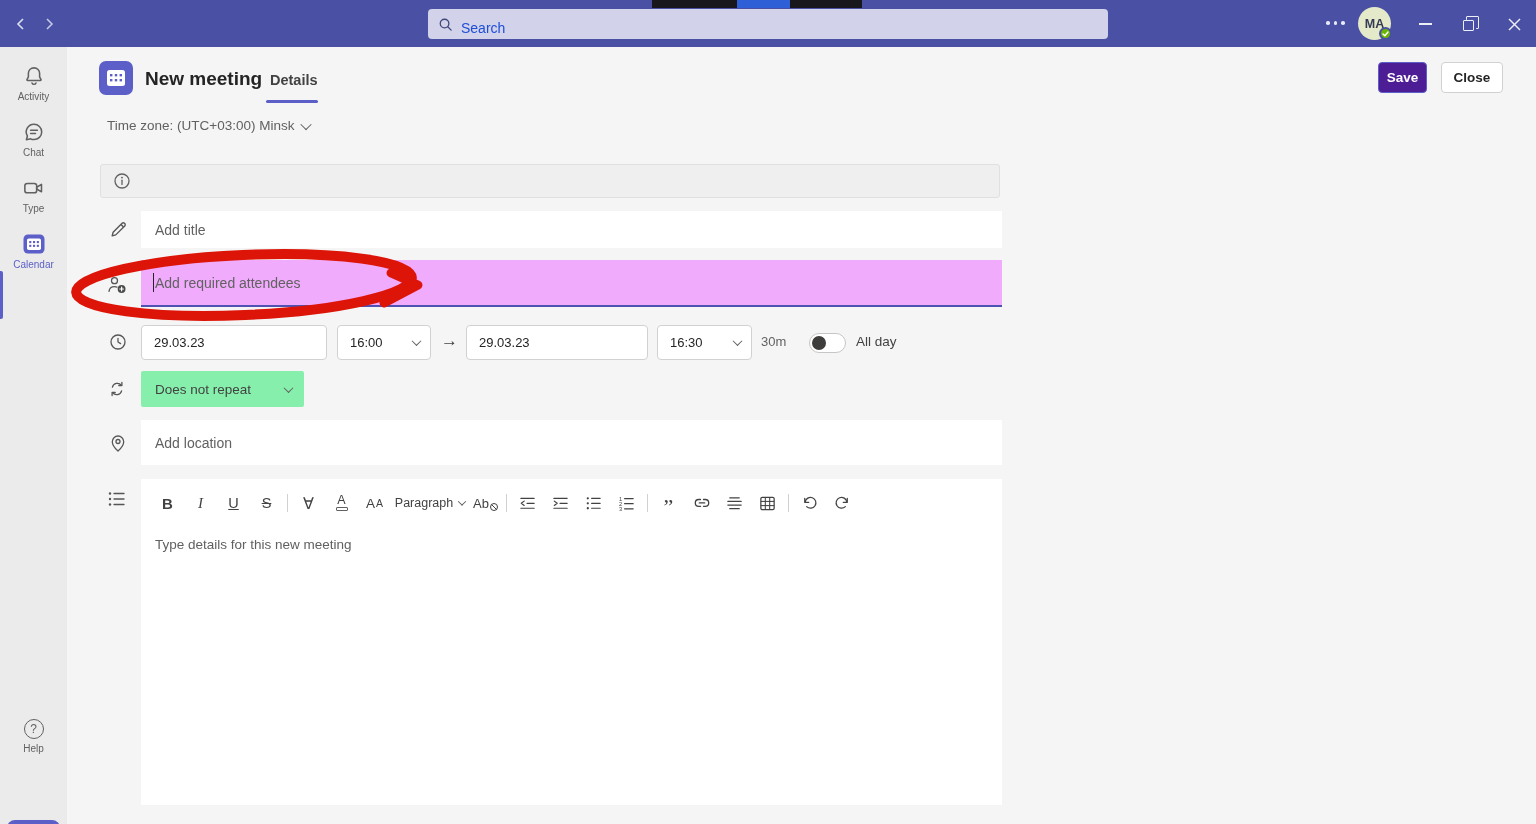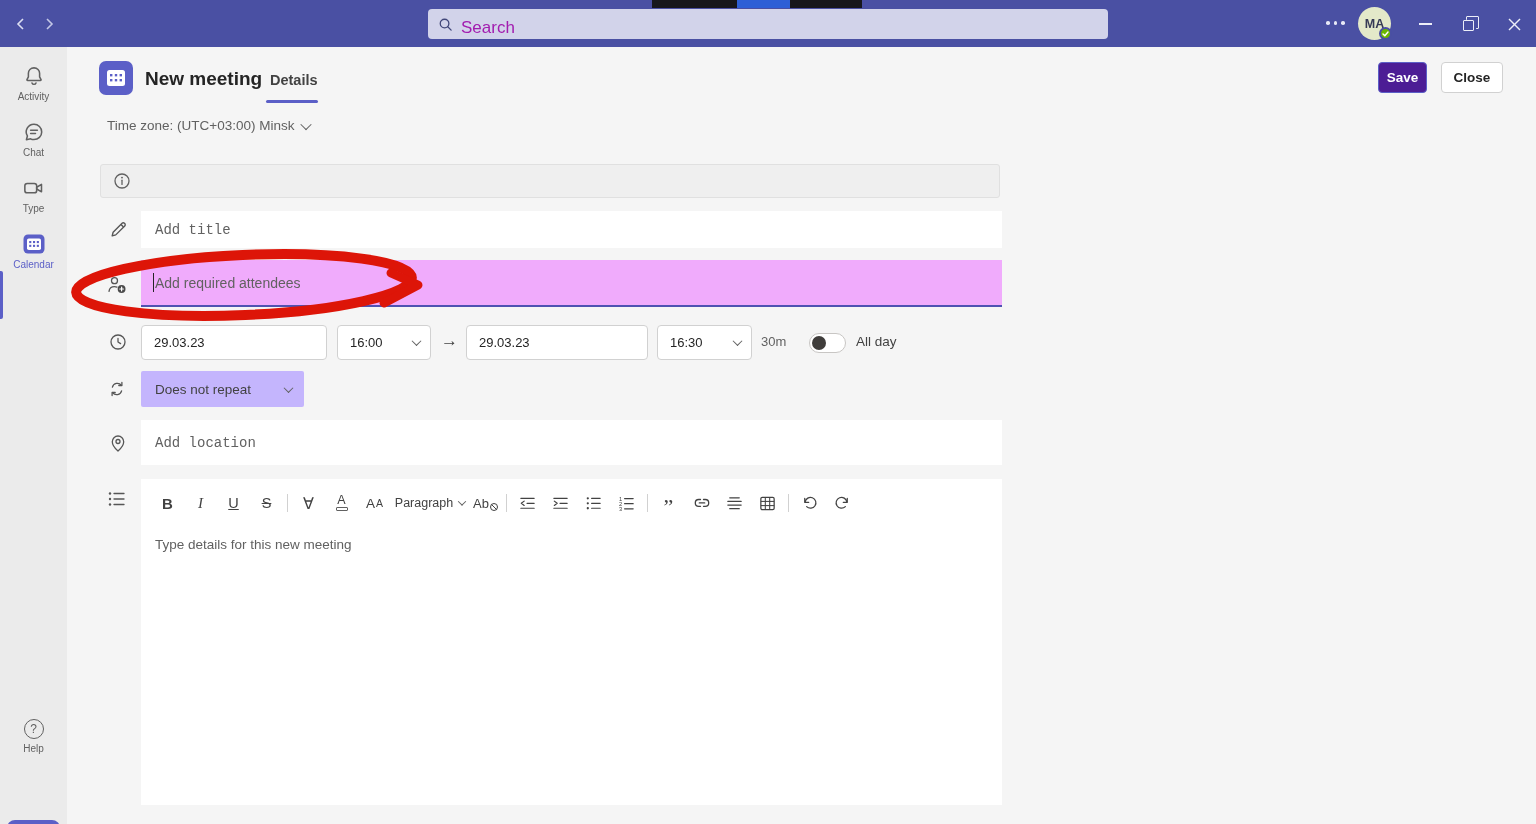--- a/index.html
+++ b/index.html
@@ -3,21 +3,21 @@
 <meta charset="utf-8">
 <style>
   * { margin:0; padding:0; box-sizing:border-box; }
   html,body { width:1536px; height:824px; font-family:"Liberation Sans", sans-serif; background:#f5f5f5; overflow:hidden; }
   #app { position:relative; width:1536px; height:824px; background:#f5f5f5; }
 
   
   .titlebar { position:absolute; left:0; top:0; width:1536px; height:47px; background:#4a50a3; }
   .nav-chev { position:absolute; top:13px; width:22px; height:22px; display:flex; align-items:center; justify-content:center; cursor:pointer; }
   .searchbox { position:absolute; left:428px; top:9px; width:680px; height:30px; background:#d2d3ea; border-radius:4px; display:flex; align-items:center; padding-left:10px; gap:8px; }
-  .searchbox .ph { color:#a21caf; font-size:17px;margin-top:8px; }
+  .searchbox .ph { color:#1d4ed8; font-size:14px;margin-top:8px; }
   .redact { position:absolute; top:0; height:8px; }
   .tb-dots { position:absolute; left:1326px; top:21px; display:flex; gap:4px; cursor:pointer; }
   .tb-dots i { width:3.5px; height:3.5px; border-radius:50%; background:#e8e9f6; }
   .avatar { position:absolute; left:1358px; top:7px; width:33px; height:33px; border-radius:50%; background:#e3e9c9; color:#363b55; font-size:12.5px; font-weight:bold; display:flex; align-items:center; justify-content:center; cursor:pointer; }
   .presence { position:absolute; left:1379px; top:27px; width:13px; height:13px; border-radius:50%; background:#6bb700; border:2px solid #4a50a3; display:flex; align-items:center; justify-content:center; }
   .winctl { position:absolute; top:12px; width:24px; height:24px; display:flex; align-items:center; justify-content:center; cursor:pointer; }
   .min-glyph { width:13px; height:1.5px; background:#eceef8; }
   .restore-glyph { position:relative; width:11px; height:11px; border:1.3px solid #eceef8; border-radius:1px; background:#4a50a3; margin-top:3px; margin-left:-3px;}
   .restore-glyph::before { content:""; position:absolute; left:2px; top:-5px; width:11px; height:11px; border:1.3px solid #eceef8; border-radius:1px; clip-path:polygon(0 0,100% 0,100% 100%,78% 100%,78% 28%,0 28%); }
 
@@ -42,35 +42,35 @@
   .tz-row { position:absolute; left:107px; top:118px; display:flex; align-items:center; gap:8px; color:#616161; font-size:13.5px; cursor:pointer; }
   .chev { display:inline-block; width:7px; height:7px; border-right:1.5px solid #616161; border-bottom:1.5px solid #616161; transform:rotate(45deg) translate(-1px,-1px); }
 
   .banner { position:absolute; left:100px; top:164px; width:900px; height:34px; background:#efefef; border:1px solid #e0e0e0; border-radius:3px; display:flex; align-items:center; padding-left:12px; gap:14px; }
   .banner .txt { font-size:13.5px; color:#424242; }
   .banner a { color:#424242; text-decoration:underline; cursor:pointer; }
 
   
   .field-icon { position:absolute; color:#565656; }
   .flat-input { position:absolute; background:#ffffff; border:none; }
-  input.flat-input { outline:none; font-family:Liberation Mono, monospace; font-size:14px; color:#242424; padding-left:14px; }
+  input.flat-input { outline:none; font-family:Liberation Sans, sans-serif; font-size:14px; color:#242424; padding-left:14px; }
   input.flat-input::placeholder { color:#616161; opacity:1; }
   .attendees { position:absolute; left:141px; top:260px; width:861px; height:47px; background:#f0abfc; border-bottom:2px solid #4f52b2; display:flex; align-items:center; padding-left:12px; cursor:text; }
   .caret { width:1px; height:19px; background:#242424; margin-right:1px; }
   .attendees .ph { color:#616161; font-size:14px; }
 
   .dtbox { position:absolute; top:325px; height:35px; background:#fff; border:1px solid #d1d1d1; border-radius:4px; font-size:13px; color:#242424; display:flex; align-items:center; padding:0 10px 0 12px; cursor:pointer; }
   .dtbox .chev { margin-left:auto; }
   .arrow-glyph { position:absolute; left:441px; top:331px; font-size:17px; color:#424242; }
   .dur { position:absolute; left:761px; top:334px; font-size:13px; color:#616161; }
   .toggle { position:absolute; left:809px; top:333px; width:37px; height:20px; background:#ffffff; border:1px solid #c8c6c4; border-radius:10px; cursor:pointer; }
   .knob { position:absolute; left:2px; top:2px; width:14px; height:14px; background:#3f3d3b; border-radius:50%; }
   .allday { position:absolute; left:856px; top:334px; font-size:13.5px; color:#424242; }
 
-  .repeat-box { position:absolute; left:141px; top:371px; width:163px; height:36px; background:#c4b5fd; border-radius:2px; display:flex; align-items:center; padding:0 12px 0 14px; font-size:13.5px; color:#424242; cursor:pointer; }
+  .repeat-box { position:absolute; left:141px; top:371px; width:163px; height:36px; background:#86efac; border-radius:2px; display:flex; align-items:center; padding:0 12px 0 14px; font-size:13.5px; color:#424242; cursor:pointer; }
   .repeat-box .chev { margin-left:auto; }
 
   
   .editor { position:absolute; left:141px; top:479px; width:861px; height:326px; background:#ffffff; }
   .etoolbar { position:absolute; left:10px; top:10px; display:flex; align-items:center; }
   .ti { min-width:33px; height:28px; display:flex; align-items:center; justify-content:center; color:#424242; font-size:14.5px; cursor:pointer; border-radius:3px; }
   .tdiv { width:1px; height:18px; background:#d1d1d1; margin:0 4px; }
   .b-glyph { font-weight:bold; font-size:15px; }
   .i-glyph { font-style:italic; font-family:"Liberation Serif",serif; font-size:15px; }
   .u-glyph { text-decoration:underline; }

